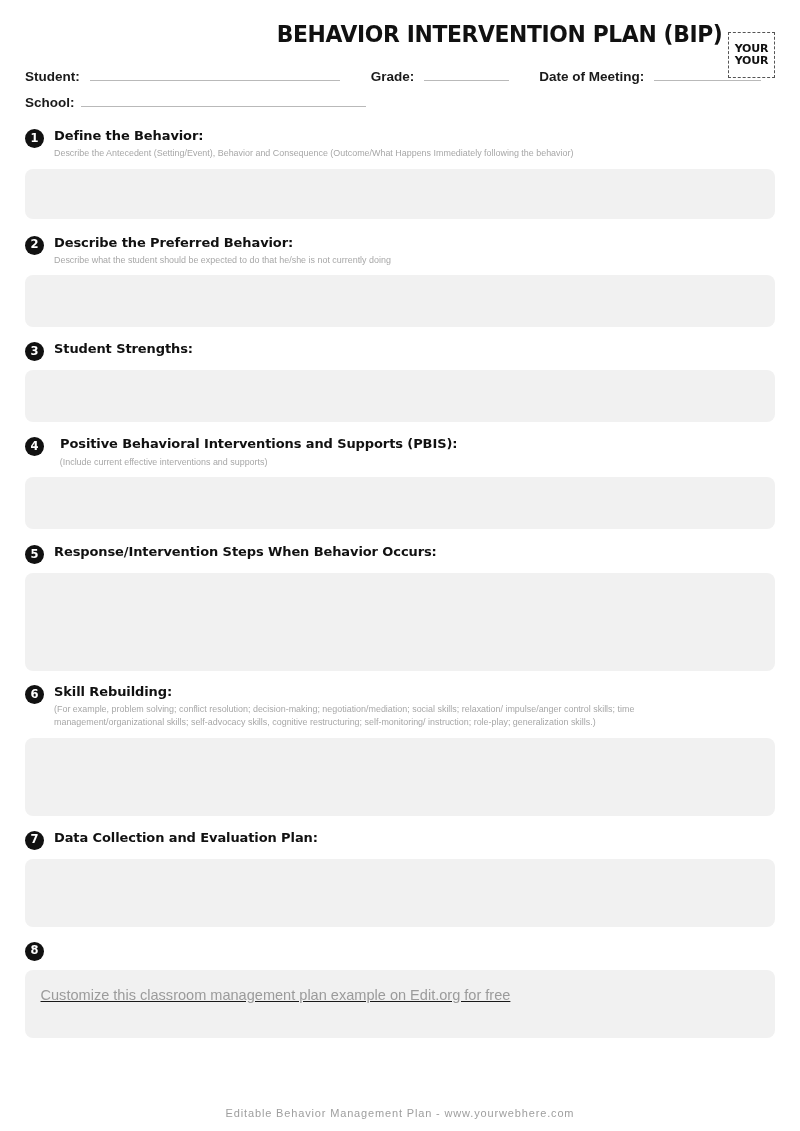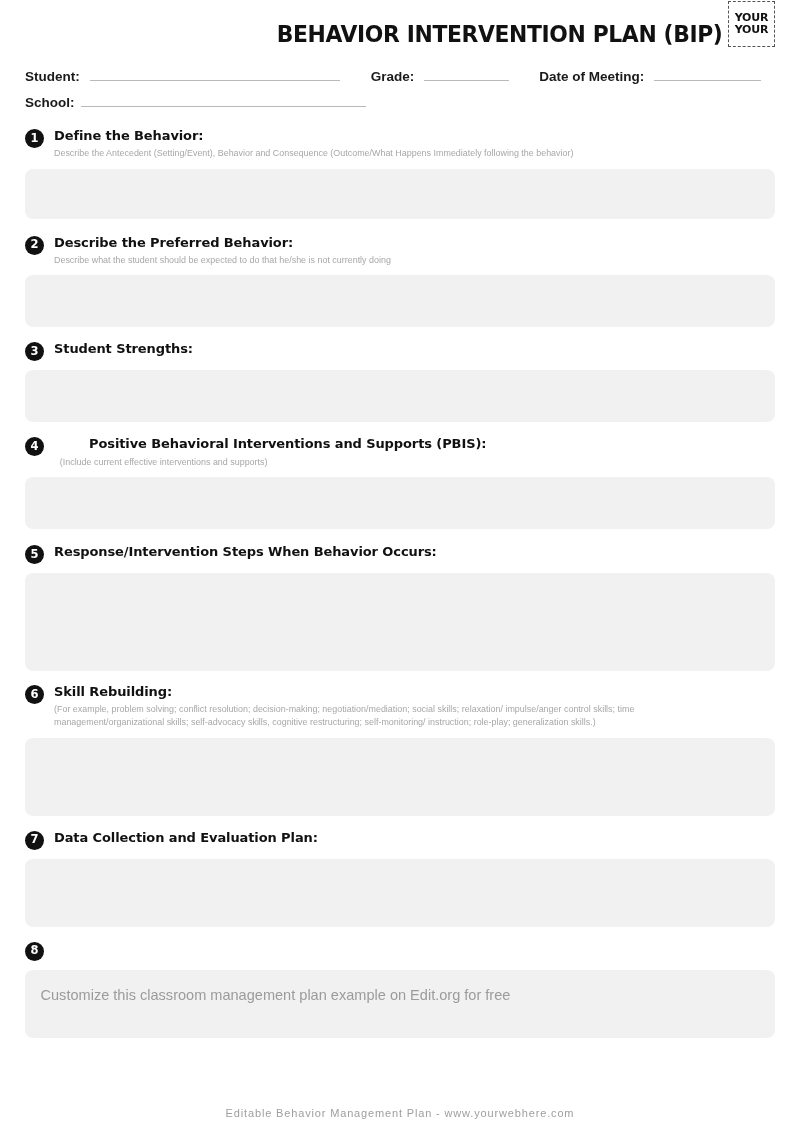--- a/index.html
+++ b/index.html
@@ -39,21 +39,21 @@
     margin: 0;
     line-height: 1.1;
     transform: scaleX(0.93);
     transform-origin: left center;
     white-space: nowrap;
   }
 
   .logo-box {
     position: absolute;
     right: 25px;
-    top: 1px;
+    top: 32px;
     width: 47px;
     height: 46px;
     border: 1.5px dashed #555;
     display: flex;
     flex-direction: column;
     align-items: center;
     justify-content: center;
     box-sizing: border-box;
   }
   .logo-line {
@@ -130,21 +130,21 @@
     flex: 1 1 auto;
   }
   .sec-title {
     font-family: "DejaVu Sans", sans-serif;
     font-size: 13px;
     font-weight: 700;
     color: #111111;
     line-height: 1.25;
     letter-spacing: -0.1px;
   }
-  .sec-title.indented { padding-left: 6px; margin-left: 29px; }
+  .sec-title.indented { padding-left: 6px; }
   .sec-sub {
     font-family: "Liberation Sans", sans-serif;
     font-size: 9.3px;
     font-weight: 400;
     color: #a7a7a7;
     line-height: 1.35;
     margin-top: 3px;
     transform: scaleX(0.96);
     transform-origin: left top;
   }
@@ -154,21 +154,21 @@
     background: #f1f1f1;
     border-radius: 8px;
     margin-top: 9px;
     box-sizing: border-box;
   }
   .answer-box.h-short { height: 50px; }
   .answer-box.h-med   { height: 52px; }
   .answer-box.h-tall  { height: 98px; }
   .answer-box.h-xtall { height: 78px; }
   .answer-box.h-s7    { height: 68px; }
-  .answer-box.h-s8    { height: 68px; }
+  .answer-box.h-s8    { height: 68px; text-decoration: underline; }
 
   .answer-placeholder {
     font-family: "Liberation Sans", sans-serif;
     font-size: 15px;
     color: #9b9b9b;
     padding: 16px 0 0 16px;
     line-height: 1.2;
     transform: scaleX(0.97);
     transform-origin: left top;
   }

